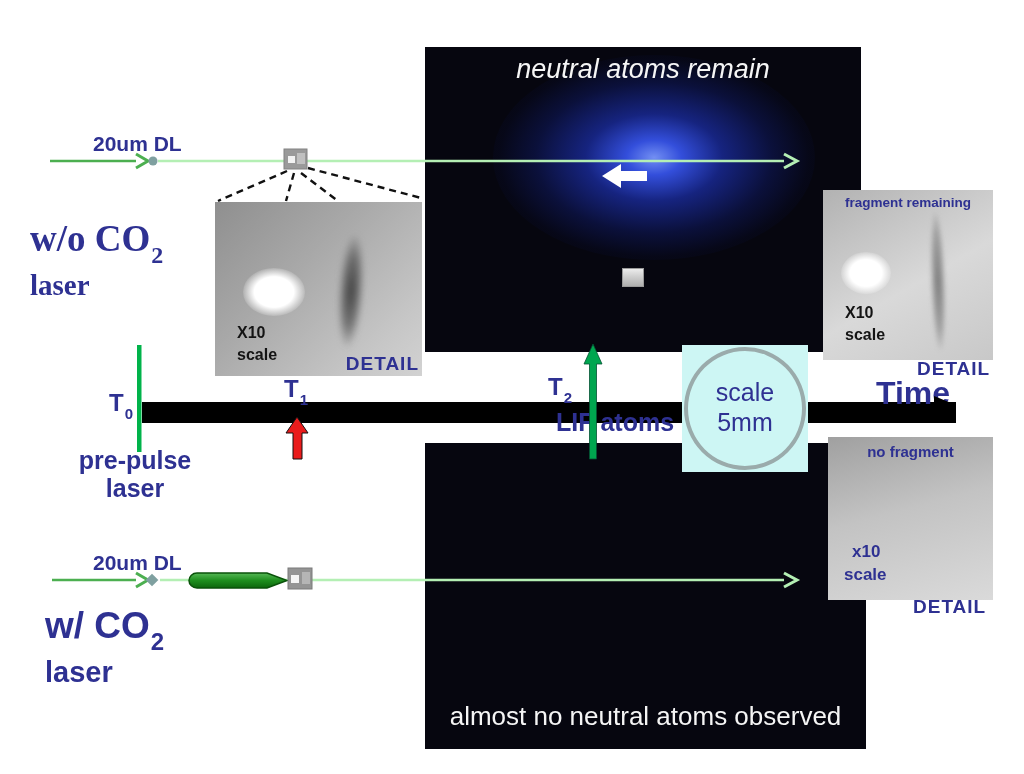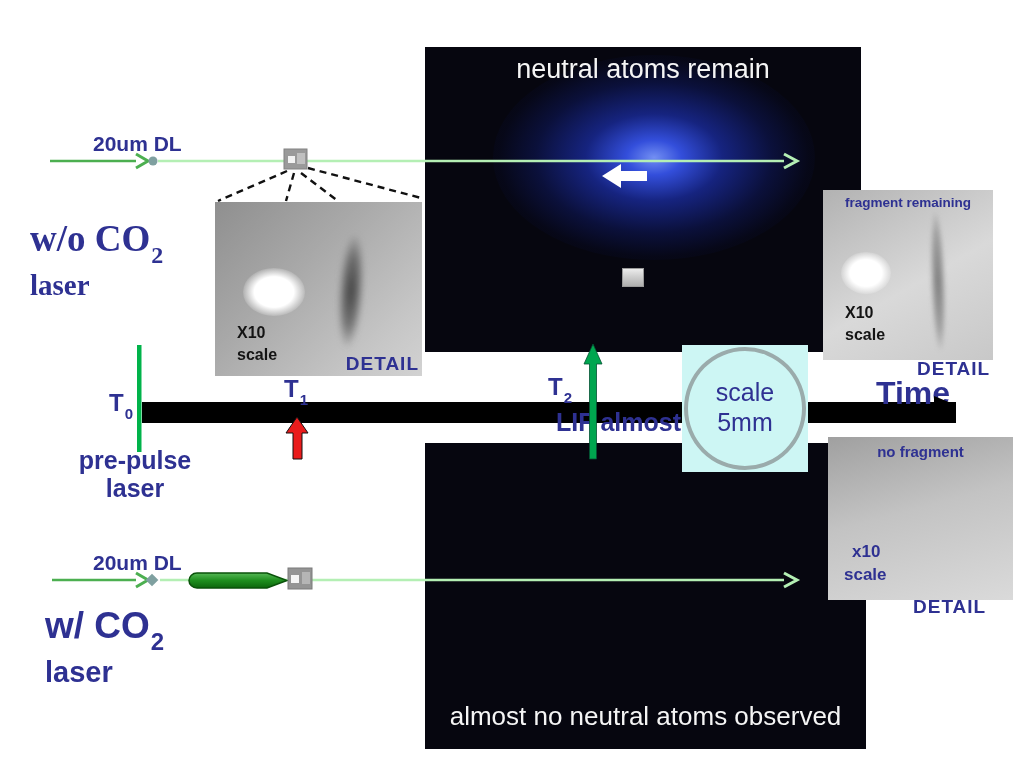--- a/index.html
+++ b/index.html
@@ -19,21 +19,21 @@
       rgba(10,20,90,0.12) 68%, rgba(0,0,40,0) 80%);
   }
   .droplet-square{
     position:absolute;width:20px;height:17px;border:1px solid #9a9a9a;
     background:linear-gradient(180deg,#ececec 0%,#cfcfcf 45%,#aeaeae 100%);
   }
   
   .inset{position:absolute;overflow:hidden;}
   .inset1{background:linear-gradient(135deg,#8f8f8f 0%,#a9a9a9 40%,#c6c6c6 80%,#d2d2d2 100%);}
   .inset2{background:linear-gradient(150deg,#b2b2b2 0%,#d9d9d9 55%,#c8c8c8 100%);}
-  .inset3{background:linear-gradient(165deg,#a0a0a0 0%,#c3c3c3 45%,#dadada 100%);padding-left:20px;}
+  .inset3{background:linear-gradient(165deg,#a0a0a0 0%,#c3c3c3 45%,#dadada 100%);}
   .blob{position:absolute;border-radius:50%;
     background:radial-gradient(ellipse at center,#ffffff 0%,#ffffff 45%,rgba(255,255,255,0) 75%);}
   .streak{position:absolute;border-radius:50%;filter:blur(3px);
     background:radial-gradient(ellipse at center,rgba(35,35,35,0.8) 0%,rgba(60,60,60,0.55) 45%,rgba(120,120,120,0) 72%);}
   .inset-scale{position:absolute;color:#141414;font-weight:bold;font-size:16px;line-height:22px;}
   .detail-tag{position:absolute;color:#2E3192;font-weight:bold;font-size:19px;letter-spacing:1px;}
   
   .timeline-bar{position:absolute;left:142px;top:402px;width:814px;height:21px;background:#000;z-index:5;}
   .t-label{position:absolute;font-size:24px;z-index:6;}
   .t-label sub{font-size:15px;position:relative;top:2px;left:1px;}
@@ -55,21 +55,21 @@
   .cond .l2{font-size:29px;line-height:30px;}
   .beam-label{position:absolute;font-size:21px;z-index:6;}
   svg.overlay{position:absolute;left:0;top:0;z-index:20;pointer-events:none;}
   .z9{z-index:9;}
 </style>
 </head>
 <body>
 
 <div class="canvas">
 
-  <div class="panel" style="left:425px;top:47px;width:436px;height:305px;">
+  <div class="panel" style="left:425px;top:47px;width:436px;height:305px;font-style:italic;">
     <div class="glow" style="left:68px;top:8px;width:322px;height:205px;"></div>
     <div class="panel-caption" style="top:7px;font-size:27px;">neutral atoms remain</div>
     <div class="droplet-square" style="left:197px;top:221px;"></div>
   </div>
 
   <div class="panel" style="left:425px;top:443px;width:441px;height:306px;">
     <div class="panel-caption" style="top:258px;font-size:26px;">almost no neutral atoms observed</div>
   </div>
 
   <div class="inset inset1 z9" style="left:215px;top:202px;width:207px;height:174px;">
@@ -121,21 +121,21 @@
   <div class="mid-label navy" style="left:55px;top:446px;width:160px;text-align:center;">
     <div>pre-pulse</div>
     <div>laser</div>
   </div>
 
   <div class="t-label navy" style="left:284px;top:375px;"><span>T</span><sub>1</sub></div>
 
 
   <div class="t-label navy" style="left:548px;top:373px;"><span>T</span><sub>2</sub></div>
 
-  <div class="mid-label navy" style="left:556px;top:408px;">LIF almost</div>
+  <div class="mid-label navy" style="left:556px;top:408px;">LIF atoms</div>
 
   <div class="mid-label navy" style="left:876px;top:379px;font-size:32px;text-align:center;">Time</div>
 
   <div class="scale-box">
     <div class="scale-circle"></div>
     <div class="scale-text">
       <div>scale</div>
       <div>5mm</div>
     </div>
   </div>

